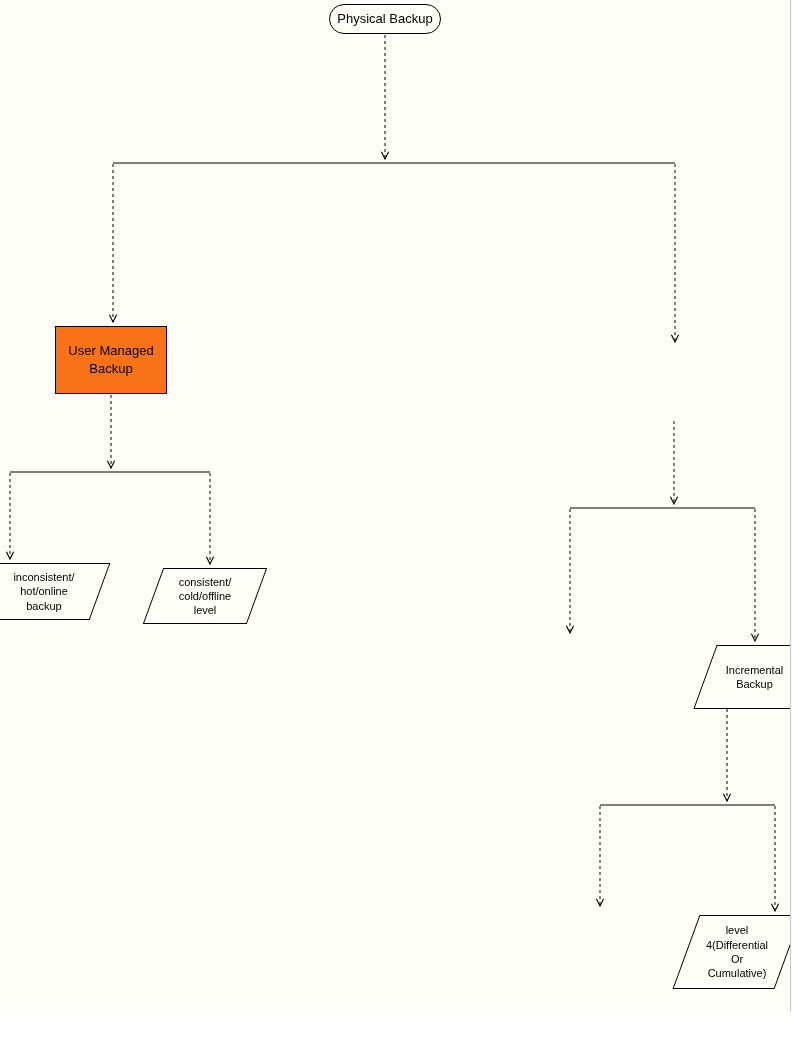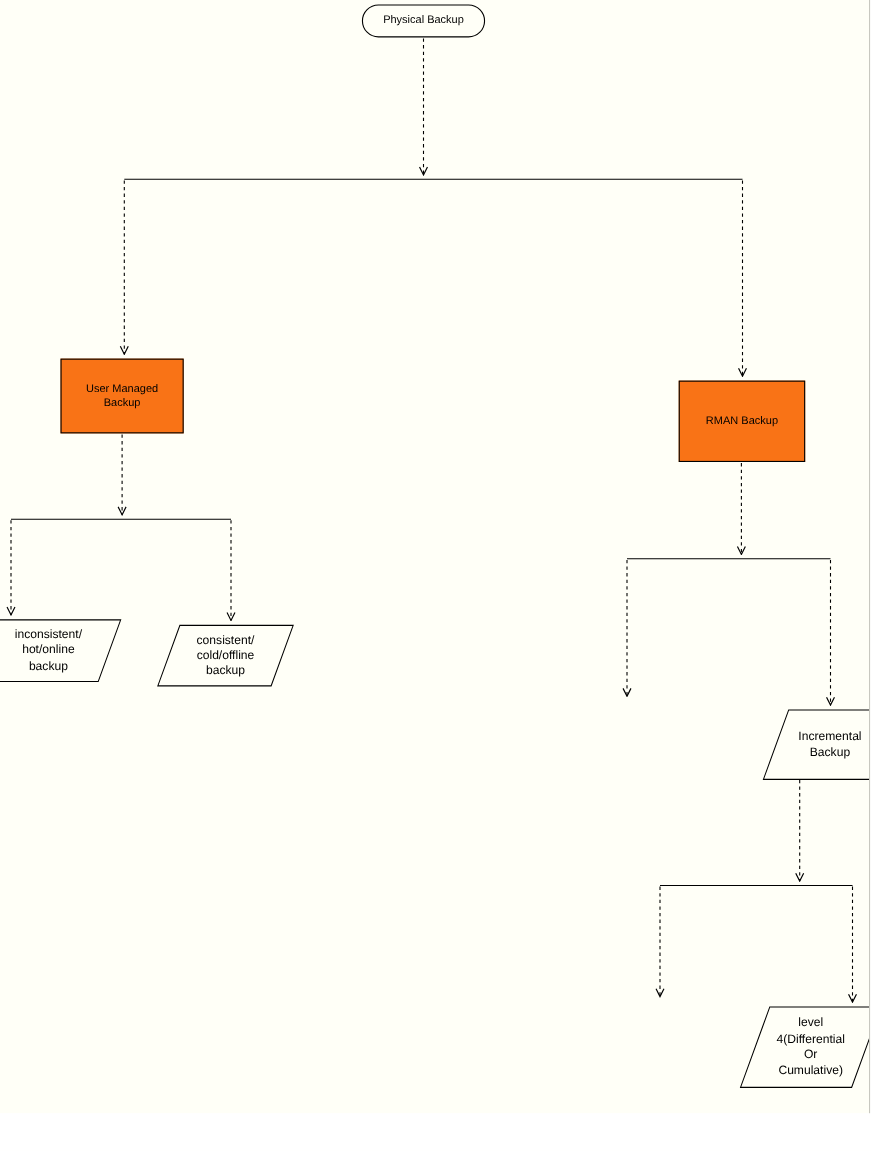--- a/index.html
+++ b/index.html
@@ -27,21 +27,21 @@
     left: 0;
     top: 0;
     pointer-events: none;
   }
   .node {
     position: absolute;
     display: flex;
     align-items: center;
     justify-content: center;
     text-align: center;
-    font-size: 10px;
+    font-size: 13px;
     color: #000;
     white-space: pre-line;
     line-height: 1.35;
     box-sizing: border-box;
   }
   .stadium {
     border: 1px solid #000;
     border-radius: 16px;
     background: #fffff7;
   }
@@ -108,36 +108,33 @@
 
   <div class="node stadium" style="left:329px; top:4px; width:112px; height:30px;">
     <span>Physical Backup</span>
   </div>
 
   <div class="node rect" style="left:55px; top:326px; width:112px; height:68px;">
     <span>User Managed
 Backup</span>
   </div>
 
-  <div class="node rect" style="left:617px; top:346px; width:115px; height:74px;">
-    <span>RMAN Backup</span>
-  </div>
 
   <div class="pnode" style="left:-12px; top:563px; width:112px; height:57px;">
     <div class="pshape"></div>
     <div class="plabel">inconsistent/
 hot/online
 backup</div>
   </div>
 
   <div class="pnode" style="left:153px; top:568px; width:104px; height:56px;">
     <div class="pshape"></div>
     <div class="plabel">consistent/
 cold/offline
-backup</div>
+level</div>
   </div>
 
 
   <div class="pnode" style="left:705px; top:645px; width:99px; height:64px;">
     <div class="pshape"></div>
     <div class="plabel">Incremental
 Backup</div>
   </div>
 
 

